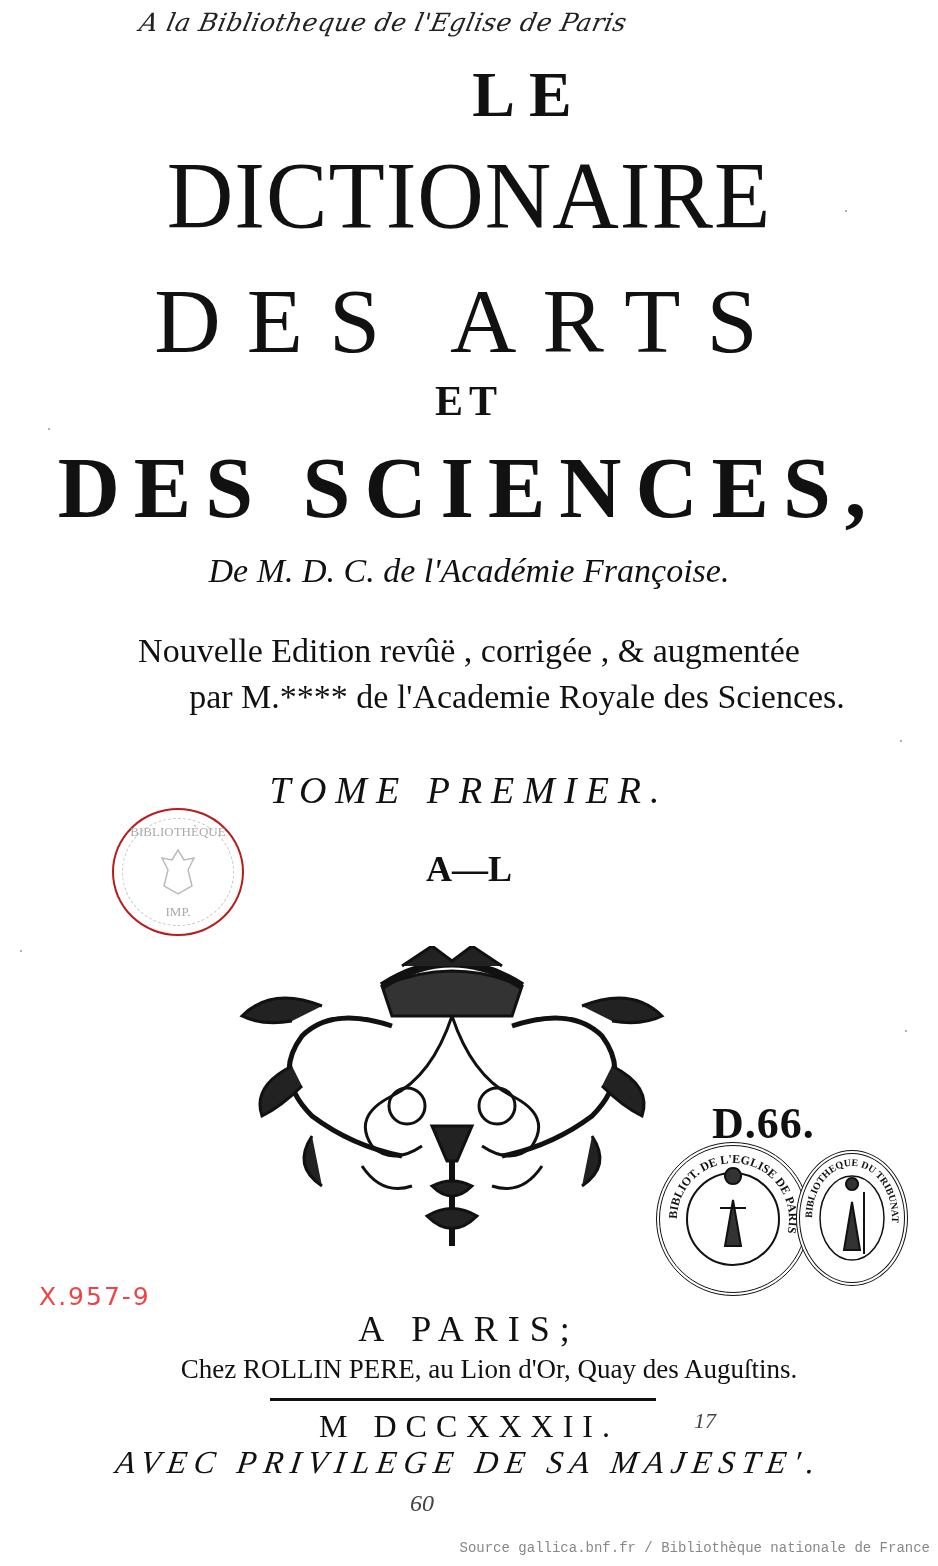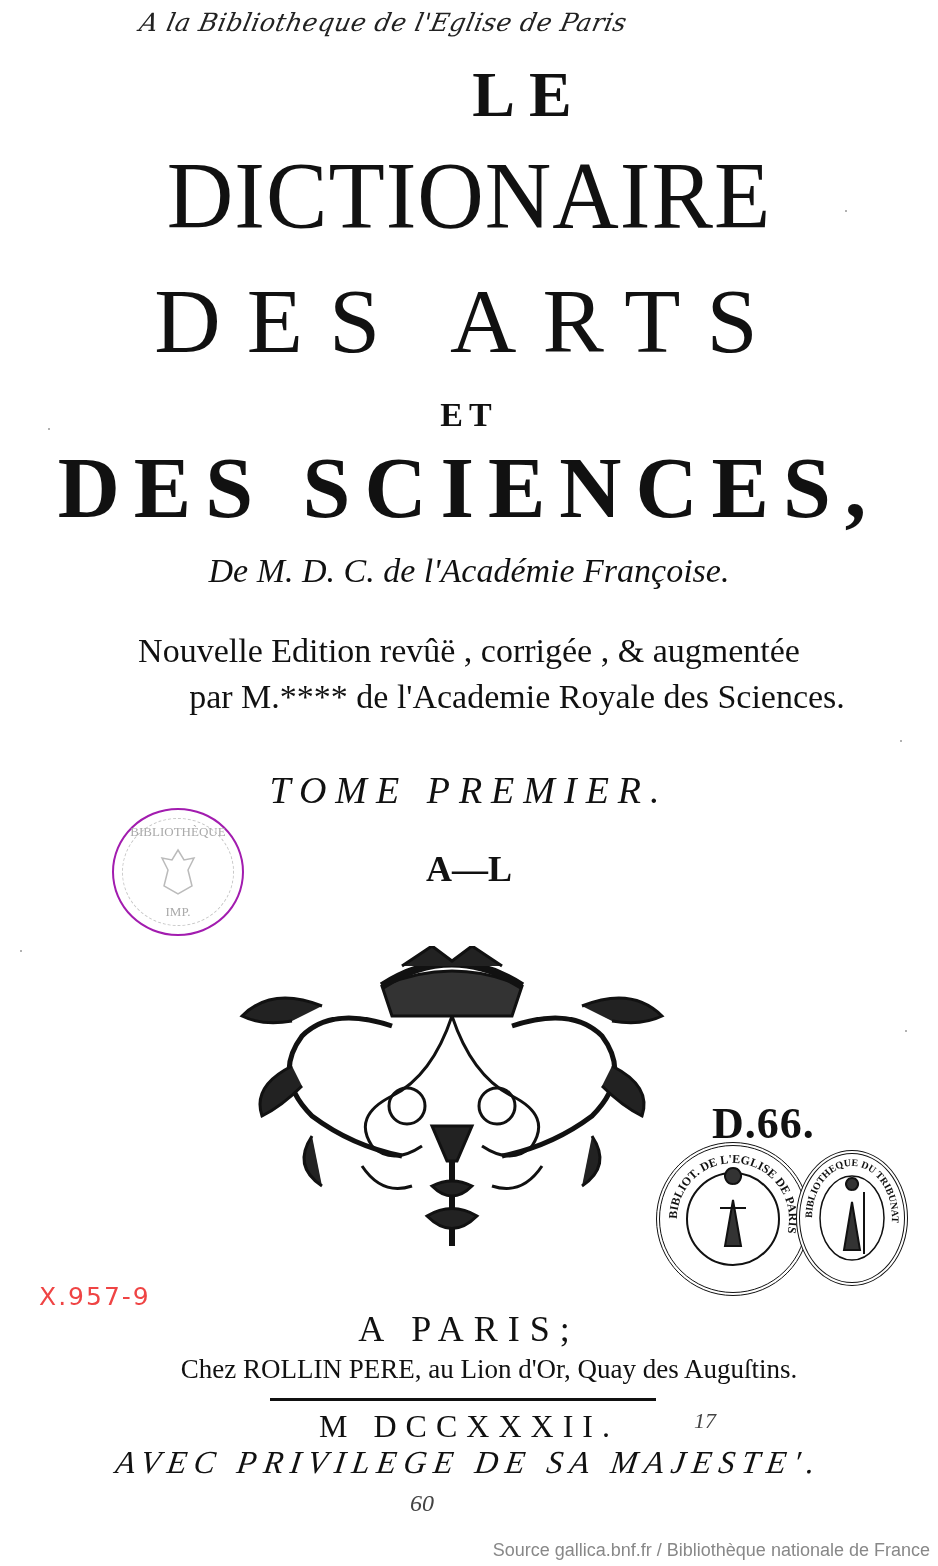--- a/index.html
+++ b/index.html
@@ -5,47 +5,47 @@
     html, body { margin: 0; padding: 0; background: #ffffff; }
     body { width: 938px; height: 1566px; position: relative; overflow: hidden;
            font-family: "Liberation Serif", "DejaVu Serif", serif; color: #111; }
     .abs { position: absolute; }
     .center { left: 0; width: 938px; text-align: center; white-space: nowrap; }
     .dedication { left: 140px; top: 8px; font-family: "DejaVu Serif", serif; font-style: italic;
                   font-size: 25px; color: #222; letter-spacing: 0.5px; transform: skewX(-12deg); }
     .le { top: 58px; font-size: 64px; letter-spacing: 14px; font-weight: bold; padding-left: 60px; }
     .t-dict { top: 140px; font-size: 96px; letter-spacing: 1px; transform: scaleX(0.96); }
     .t-arts { top: 268px; font-size: 92px; letter-spacing: 26px; }
-    .t-et { top: 396px; font-size: 34px; letter-spacing: 6px; font-weight: bold; }
+    .t-et { top: 377px; font-size: 42px; letter-spacing: 6px; font-weight: bold; }
     .t-sci { top: 438px; font-size: 86px; letter-spacing: 14px; font-weight: bold; }
     .author { top: 552px; font-size: 34px; font-style: italic; }
     .edition1 { top: 632px; font-size: 34px; }
     .edition2 { top: 678px; font-size: 34px; padding-left: 48px; }
     .tome { top: 768px; font-size: 38px; font-style: italic; letter-spacing: 9px; }
     .volrange { top: 848px; font-size: 36px; font-weight: bold; }
     .stamp-left { left: 112px; top: 808px; width: 128px; height: 124px; border-radius: 50%;
-                  border: 2px solid #a21caf; color: #aaa; font-size: 11px; }
+                  border: 2px solid #b91c1c; color: #aaa; font-size: 11px; }
     .stamp-left .ring { position: absolute; inset: 8px; border-radius: 50%; border: 1px dashed #c8c8c8; }
     .stamp-left .lbl { position: absolute; top: 14px; left: 0; width: 100%; text-align: center; font-size: 13px; }
     .stamp-left .lbl2 { position: absolute; bottom: 14px; left: 0; width: 100%; text-align: center; font-size: 13px; }
     .ornament { left: 232px; top: 946px; width: 440px; height: 310px; }
     .shelf { left: 712px; top: 1098px; font-size: 44px; font-weight: bold; letter-spacing: 1px; }
     .seal { border-radius: 50%; border: 4px double #111; background: #fff; }
     .seal1 { left: 656px; top: 1142px; width: 146px; height: 146px; }
     .seal2 { left: 796px; top: 1150px; width: 104px; height: 128px; border-radius: 50% / 50%; }
     .seal-text { position: absolute; left: 0; top: 0; width: 100%; height: 100%; }
     .pencil-note { left: 39px; top: 1282px; font-size: 25px; color: #ef4444; letter-spacing: 2px; font-family: "DejaVu Sans", sans-serif; }
     .place { top: 1308px; font-size: 36px; letter-spacing: 10px; }
     .publisher { top: 1354px; font-size: 27px; padding-left: 20px; }
     .rule { left: 270px; top: 1398px; width: 386px; height: 3px; background: #111; }
     .year { top: 1408px; font-size: 32px; letter-spacing: 9px; }
     .year-note { left: 650px; top: 1408px; font-size: 22px; font-style: italic; color: #444; margin-left: 44px; }
     .privilege { top: 1444px; font-size: 32px; font-style: italic; letter-spacing: 7px; transform: skewX(-8deg); }
     .folio { left: 410px; top: 1490px; font-size: 24px; font-style: italic; color: #444; }
-    .source { right: 8px; top: 1540px; font-family: Liberation Sans, sans-serif; font-size: 18px; color: #888; }
+    .source { right: 8px; top: 1540px; font-family: Liberation Mono, monospace; font-size: 14px; color: #888; }
     .speck { position: absolute; width: 2px; height: 2px; background: #999; border-radius: 50%; }
   </style>
 </head>
 <body>
 
 <div class="abs dedication">A la Bibliotheque de l'Eglise de Paris</div>
 
 <div class="abs center le">LE</div>
 <div class="abs center t-dict">DICTIONAIRE</div>
 <div class="abs center t-arts">DES ARTS</div>

